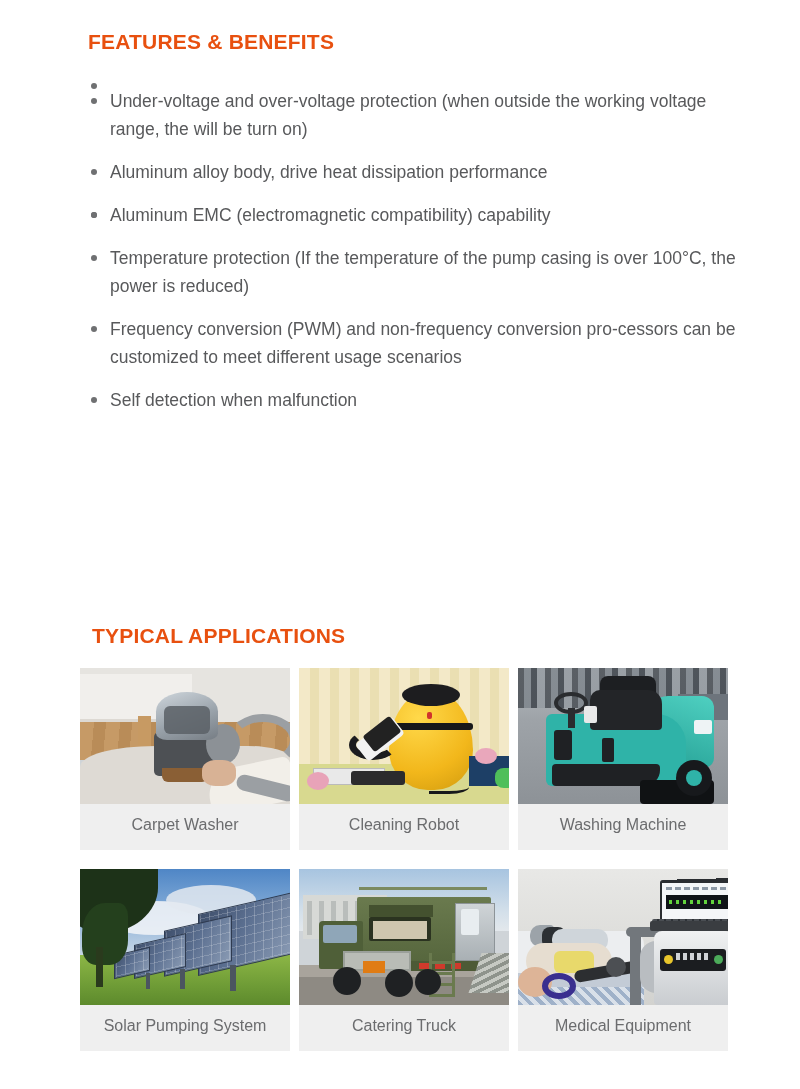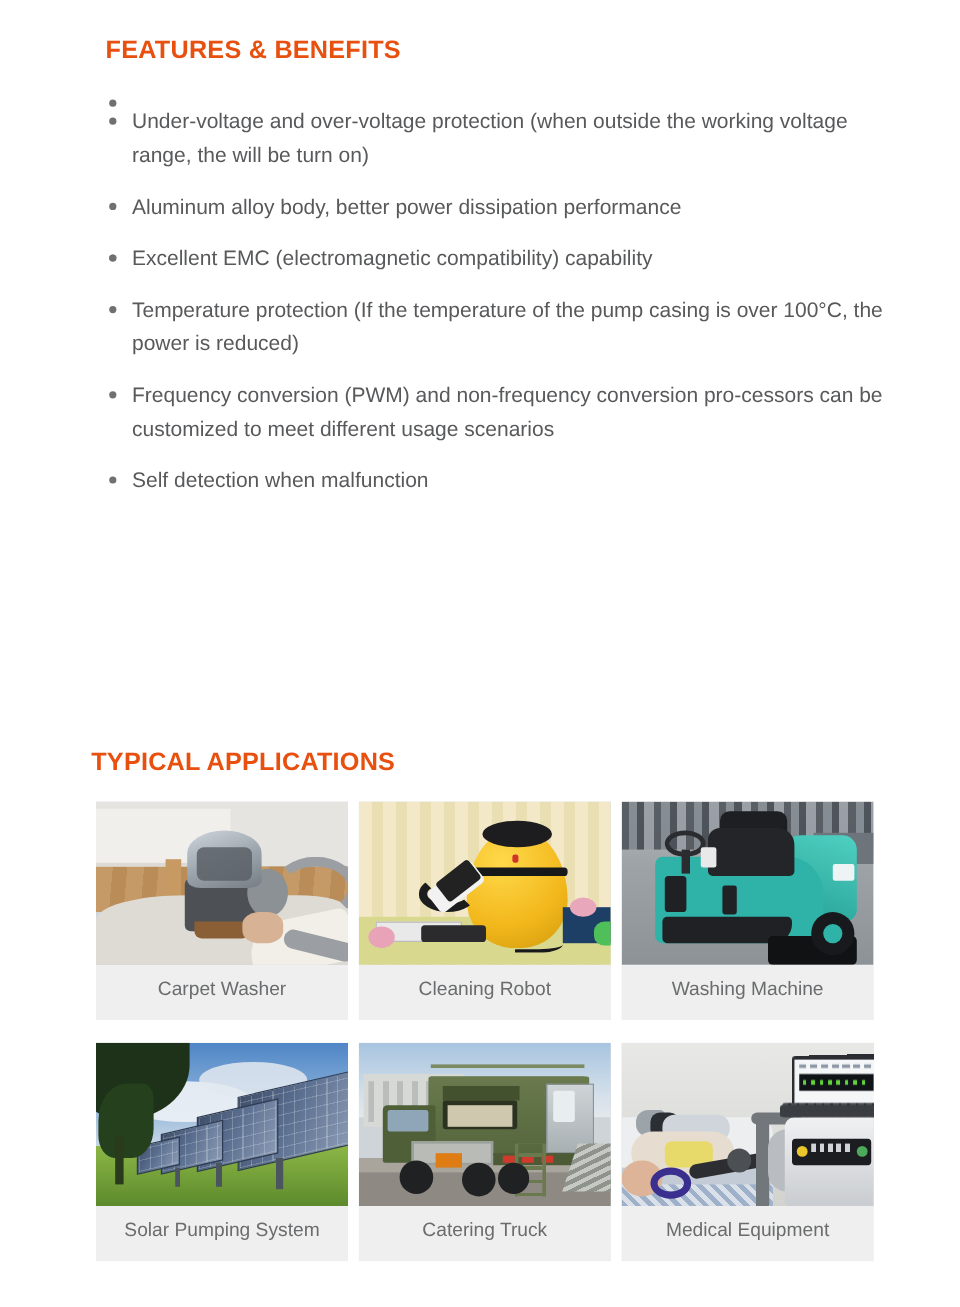--- a/index.html
+++ b/index.html
@@ -13,21 +13,21 @@
 
   
   .section-heading {
     color: #E8500F;
     font-weight: bold;
     font-size: 21px;
     letter-spacing: 0.2px;
     font-family: "Liberation Sans", sans-serif;
   }
   #features-heading { position:absolute; left:88px; top:30px; }
-  #applications-heading { position:absolute; left:76px; top:624px; }
+  #applications-heading { position:absolute; left:92px; top:624px; }
 
   
   .features-list {
     position: absolute;
     left: 88px;
     top: 72px;
     width: 672px;
     list-style: none;
   }
   .feature-item {
@@ -281,28 +281,28 @@
   <ul class="features-list">
     <li class="feature-item">
       <span class="dot"></span>
     </li>
     <li class="feature-item">
       <span class="dot"></span>
       <span>Under-voltage and over-voltage protection (when outside the working voltage range, the will be turn on)</span>
     </li>
     <li class="feature-item">
       <span class="dot"></span>
-      <span>Aluminum alloy body, better power dissipation performance</span>
-    </li>
-    <li class="feature-item">
-      <span class="dot"></span>
-    </li>
-    <li class="feature-item">
-      <span class="dot"></span>
-      <span>Excellent EMC (electromagnetic compatibility) capability</span>
+      <span>Aluminum alloy body, drive heat dissipation performance</span>
+    </li>
+    <li class="feature-item">
+      <span class="dot"></span>
+    </li>
+    <li class="feature-item">
+      <span class="dot"></span>
+      <span>Aluminum EMC (electromagnetic compatibility) capability</span>
     </li>
     <li class="feature-item">
       <span class="dot"></span>
       <span>Temperature protection (If the temperature of the pump casing is over 100°C, the power is reduced)</span>
     </li>
     <li class="feature-item">
       <span class="dot"></span>
       <span>Frequency conversion (PWM) and non-frequency conversion pro-cessors can be customized to meet different usage scenarios</span>
     </li>
     <li class="feature-item">

